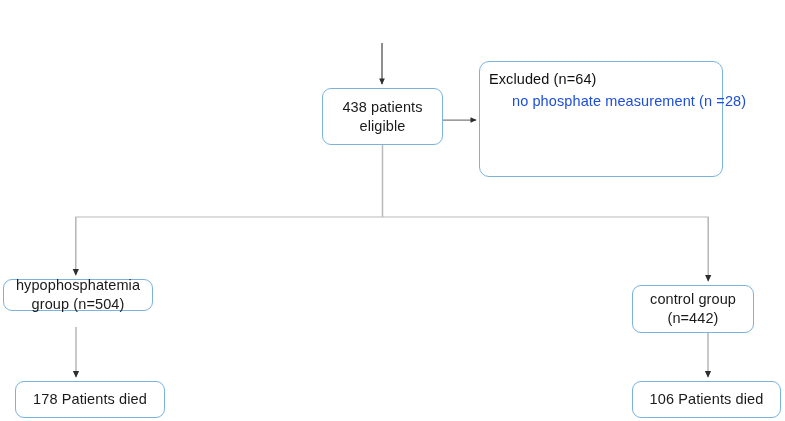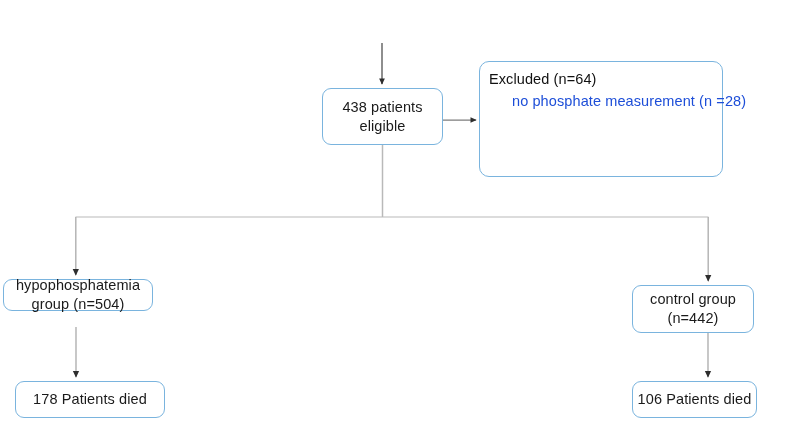--- a/index.html
+++ b/index.html
@@ -54,21 +54,21 @@
   #node-hypo {
     left: 3px;    top: 279px; width: 150px; height: 32px;
   }
   #node-control {
     left: 632px;  top: 285px; width: 122px; height: 48px;
   }
   #node-hypo-died {
     left: 3px;    top: 381px; width: 150px; height: 37px; margin-left: 12px;
   }
   #node-control-died {
-    left: 632px;  top: 381px; width: 125px; height: 37px;
+    left: 632px;  top: 381px; width: 149px; height: 37px;
   }
   
   .excluded-list {
     margin: 0;
     padding: 0;
     list-style: none;
   }
   .excluded-title {
     font-size: 14.5px;
     line-height: 21.5px;

